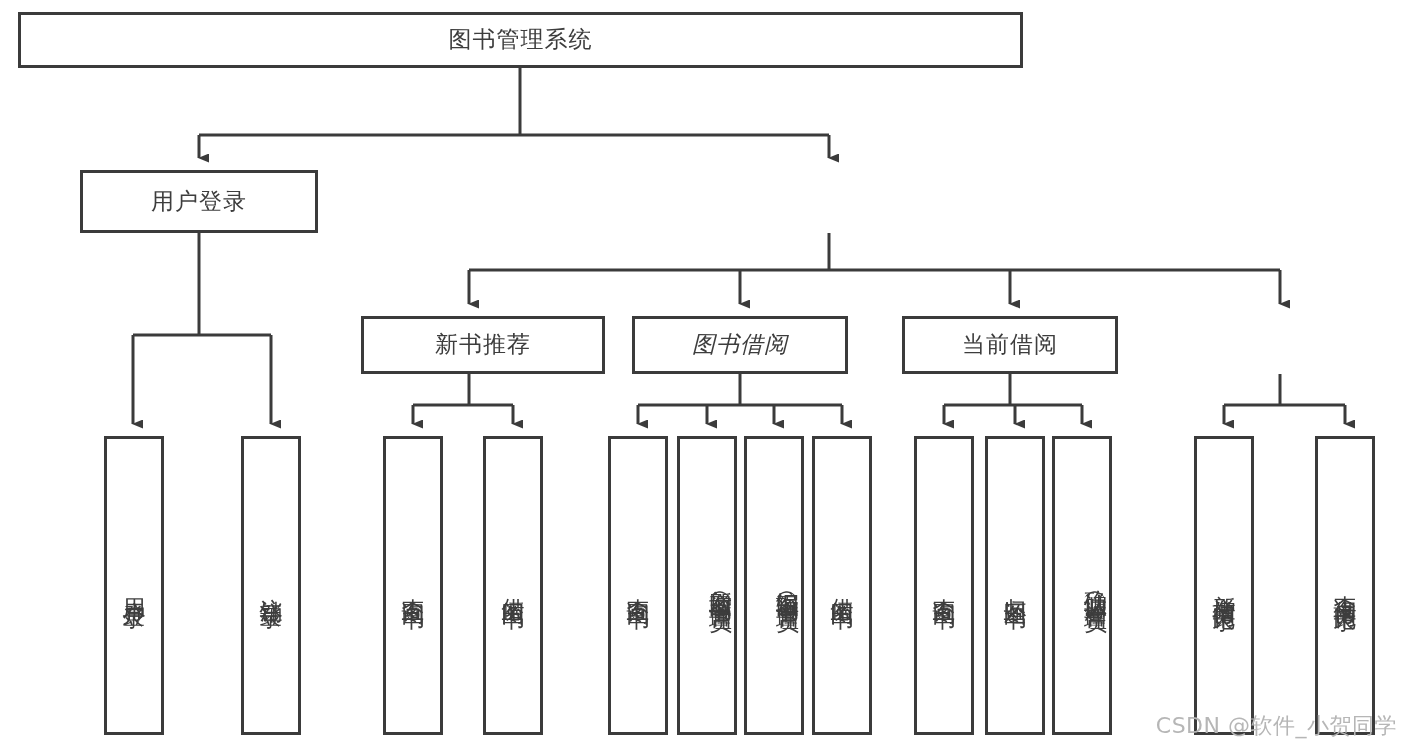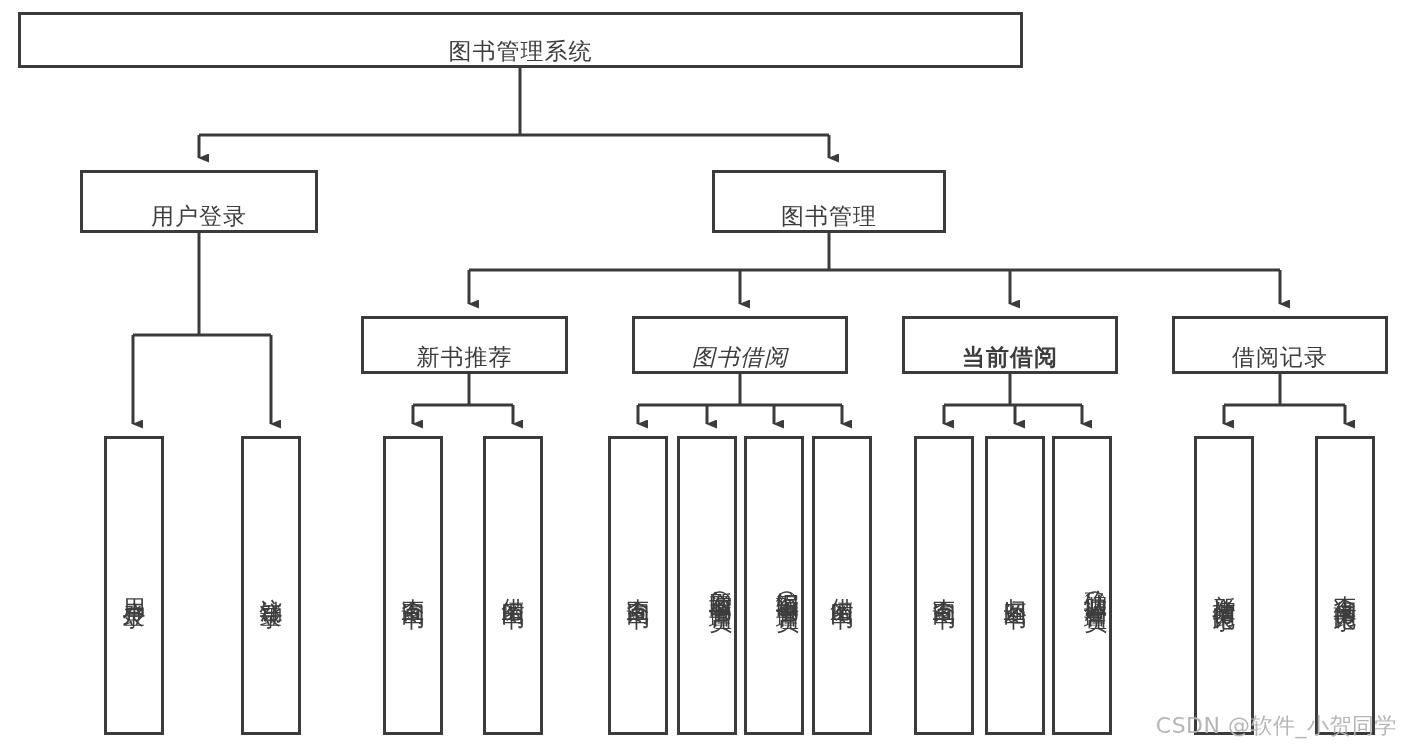--- a/index.html
+++ b/index.html
@@ -33,21 +33,20 @@
     background: #ffffff;
     display: flex;
     align-items: center;
     justify-content: center;
     color: #3d3d3d;
     line-height: 1.18;
   }
   .node.horizontal {
     font-size: 23px;
     letter-spacing: 1px;
-    align-items: flex-end;
   }
   .node.vertical {
     writing-mode: vertical-rl;
     text-orientation: upright;
     font-size: 23px;
     letter-spacing: 3px;
     padding: 4px 0;
     white-space: nowrap;
   }
   .node.vertical.top-align {
@@ -122,35 +121,29 @@
     </g>
   </svg>
 
   <div class="node horizontal" style="left:18px; top:12px; width:1005px; height:56px;">
     <span class="node-label">图书管理系统</span>
   </div>
 
   <div class="node horizontal" style="left:80px; top:170px; width:238px; height:63px;">
     <span class="node-label">用户登录</span>
   </div>
-  <div class="node horizontal" style="left:712px; top:170px; width:234px; height:63px;">
-    <span class="node-label">图书管理</span>
-  </div>
 
-  <div class="node horizontal" style="left:361px; top:316px; width:207px; height:58px;">
+  <div class="node horizontal" style="left:361px; top:316px; width:244px; height:58px;">
     <span class="node-label">新书推荐</span>
   </div>
   <div class="node horizontal" style="left:632px; top:316px; width:216px; height:58px;font-style:italic;">
     <span class="node-label">图书借阅</span>
   </div>
-  <div class="node horizontal" style="left:902px; top:316px; width:216px; height:58px;font-weight:bold;">
+  <div class="node horizontal" style="left:902px; top:316px; width:216px; height:58px;">
     <span class="node-label">当前借阅</span>
-  </div>
-  <div class="node horizontal" style="left:1172px; top:316px; width:216px; height:58px;">
-    <span class="node-label">借阅记录</span>
   </div>
 
   <div class="node vertical" style="left:104px; top:436px; width:60px; height:299px;">
     <span class="node-label">用户登录</span>
   </div>
   <div class="node vertical" style="left:241px; top:436px; width:60px; height:299px;">
     <span class="node-label">注销登录</span>
   </div>
 
   <div class="node vertical" style="left:383px; top:436px; width:60px; height:299px;">

